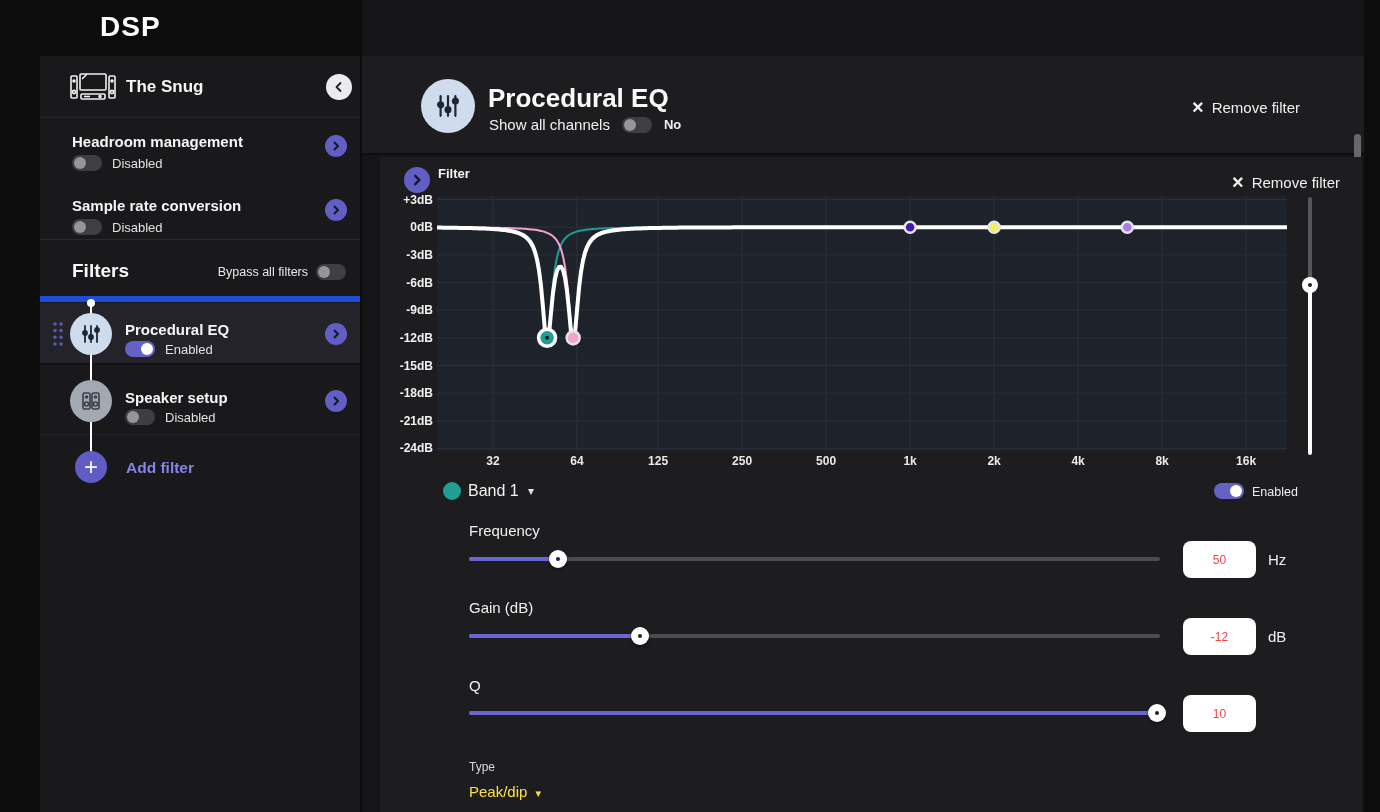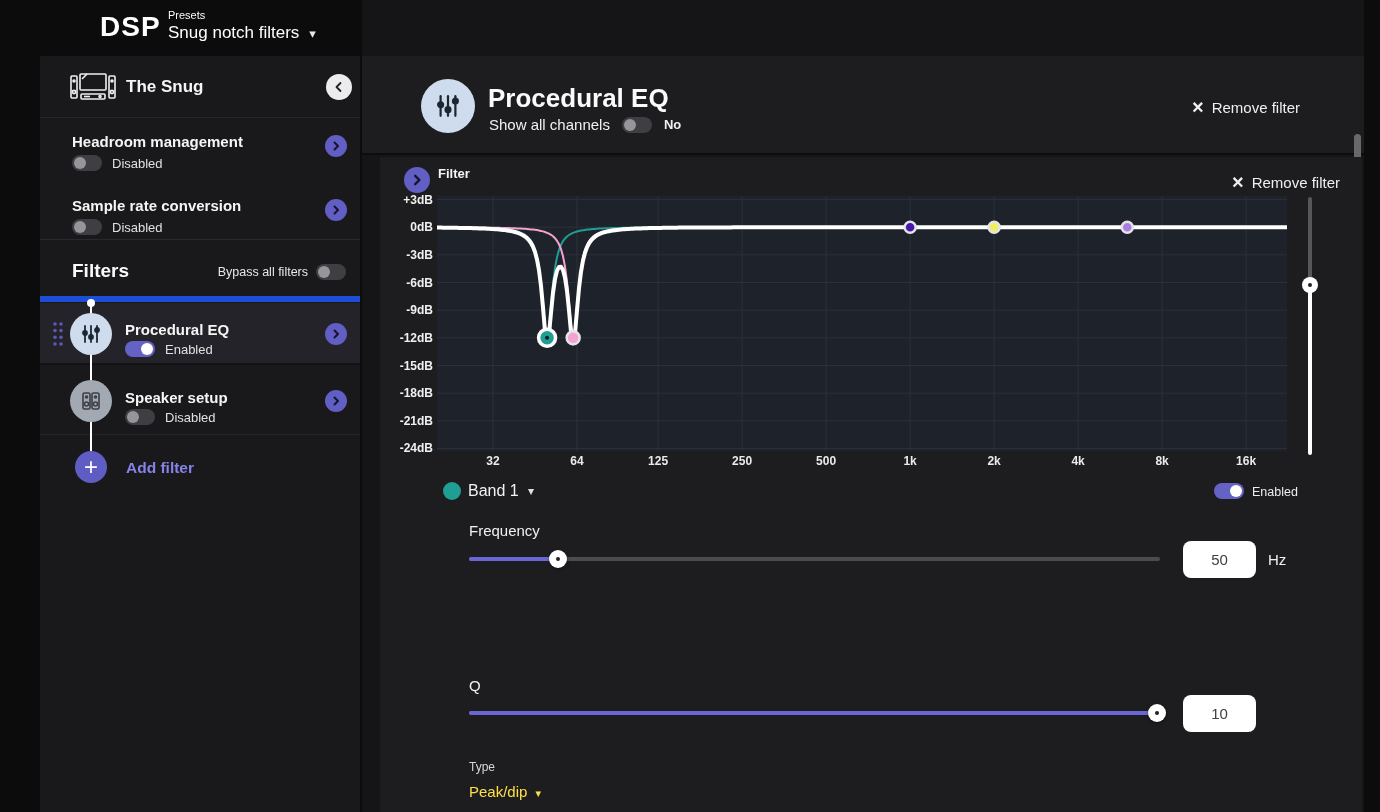--- a/index.html
+++ b/index.html
@@ -97,43 +97,37 @@
   .band-caret { position:absolute; left:148px; top:7px; font-size:12px; color:#e0e0e0; cursor:pointer; }
   .band-en-toggle { position:absolute; left:834px; top:6px; }
   .band-en-label { position:absolute; left:872px; top:8px; font-size:12.5px; color:#ededed; }
 
   .control { position:absolute; left:0; width:982px; height:70px; }
   .ctrl-label { position:absolute; left:89px; top:0; font-size:15px; color:#f0f0f0; }
   .strack { position:absolute; left:89px; width:691px; height:4px; border-radius:2px; background:#4c4c50; cursor:pointer; }
   .sfill { position:absolute; left:0; top:0; height:4px; border-radius:2px; background:#6a67d4; }
   .sknob { position:absolute; top:-7px; width:18px; height:18px; border-radius:50%; background:#fff; box-shadow:0 1px 3px rgba(0,0,0,.5); display:flex; align-items:center; justify-content:center; cursor:grab; }
   .sknob::after { content:""; width:4px; height:4px; border-radius:50%; background:#222; }
-  .val-box { position:absolute; left:803px; width:73px; height:37px; border:none; border-radius:8px; background:#fff; color:#404040; font-size:15px; text-align:center; font-family:"Liberation Sans", sans-serif; }
+  .val-box { position:absolute; left:803px; width:73px; height:37px; border:none; border-radius:8px; background:#fff; color:#ef4444; font-size:12px; text-align:center; font-family:"Liberation Sans", sans-serif; }
   .unit { position:absolute; left:888px; font-size:15px; color:#f0f0f0; }
 
   .type-block { position:absolute; left:89px; top:603px; }
   .type-label { font-size:12px; color:#d8d8d8; }
   .type-value { margin-top:9px; font-size:15px; color:#fde047; cursor:pointer; }
   .type-value .caret { margin-left:8px; font-size:11px; }
 
   .scrollbar-thumb { position:absolute; left:992px; top:134px; width:7px; height:610px; background:#67676c; border-radius:4px; }
 </style>
 </head>
 <body>
 
 <div class="app">
 
   <header class="topbar">
     <div class="logo">DSP</div>
-    <div class="preset-switch">
-      <div class="presets-label">Presets</div>
-      <div class="preset-name-row">
-        <span>Snug notch filters</span><span class="caret">▾</span>
-      </div>
-    </div>
     <div class="gear">⚙</div>
   </header>
 
   <aside class="sidebar">
 
     <div class="side-row row-device">
       <span class="device-icon">
         <svg width="46" height="30" viewBox="0 0 46 30" fill="none" stroke="#f0f0f0" stroke-width="1.6">
           <rect x="1" y="4" width="6" height="22" rx="1"></rect>
             <circle cx="4" cy="9" r="1" fill="#f0f0f0"></circle>
@@ -386,20 +380,29 @@
       <div class="control" style="top:365px;">
         <div class="ctrl-label">Frequency</div>
         <div class="strack" style="top:35px;">
           <div class="sfill fill" style="width: 12.9%;"></div>
             <div class="sknob" style="left: calc(12.9% - 9px);"></div>
         </div>
         <input class="val-box" style="top: 19px;" value="50">
         <span class="unit" style="top:29px;">Hz</span>
       </div>
 
+      <div class="control" style="top:442px;">
+        <div class="ctrl-label">Gain (dB)</div>
+        <div class="strack" style="top:35px;">
+          <div class="sfill fill" style="width: 24.7%;"></div>
+            <div class="sknob" style="left: calc(24.7% - 9px);"></div>
+        </div>
+        <input class="val-box" style="top: 19px;" value="-12">
+        <span class="unit" style="top:29px;">dB</span>
+      </div>
 
       <div class="control" style="top:520px;">
         <div class="ctrl-label">Q</div>
         <div class="strack" style="top:34px;">
           <div class="sfill fill" style="width: 99.5%;"></div>
             <div class="sknob" style="left: calc(99.5% - 9px);"></div>
         </div>
         <input class="val-box" style="top: 18px;" value="10">
         <span class="unit" style="top:28px;"></span>
       </div>

